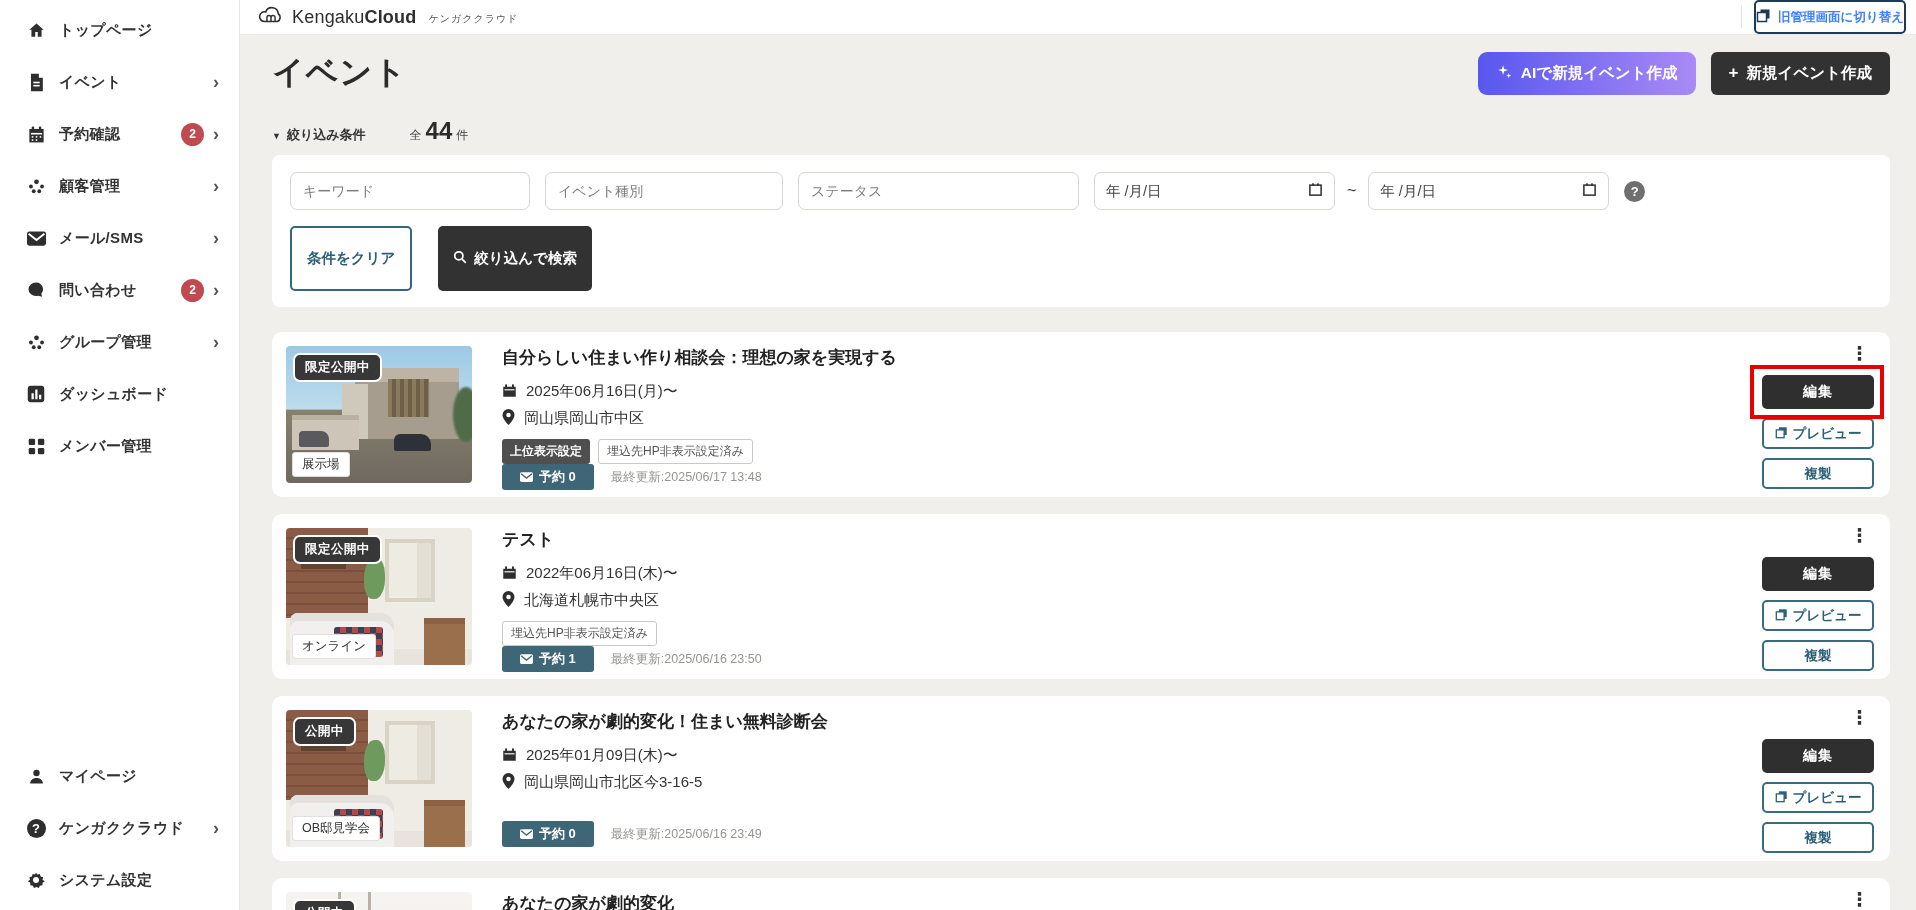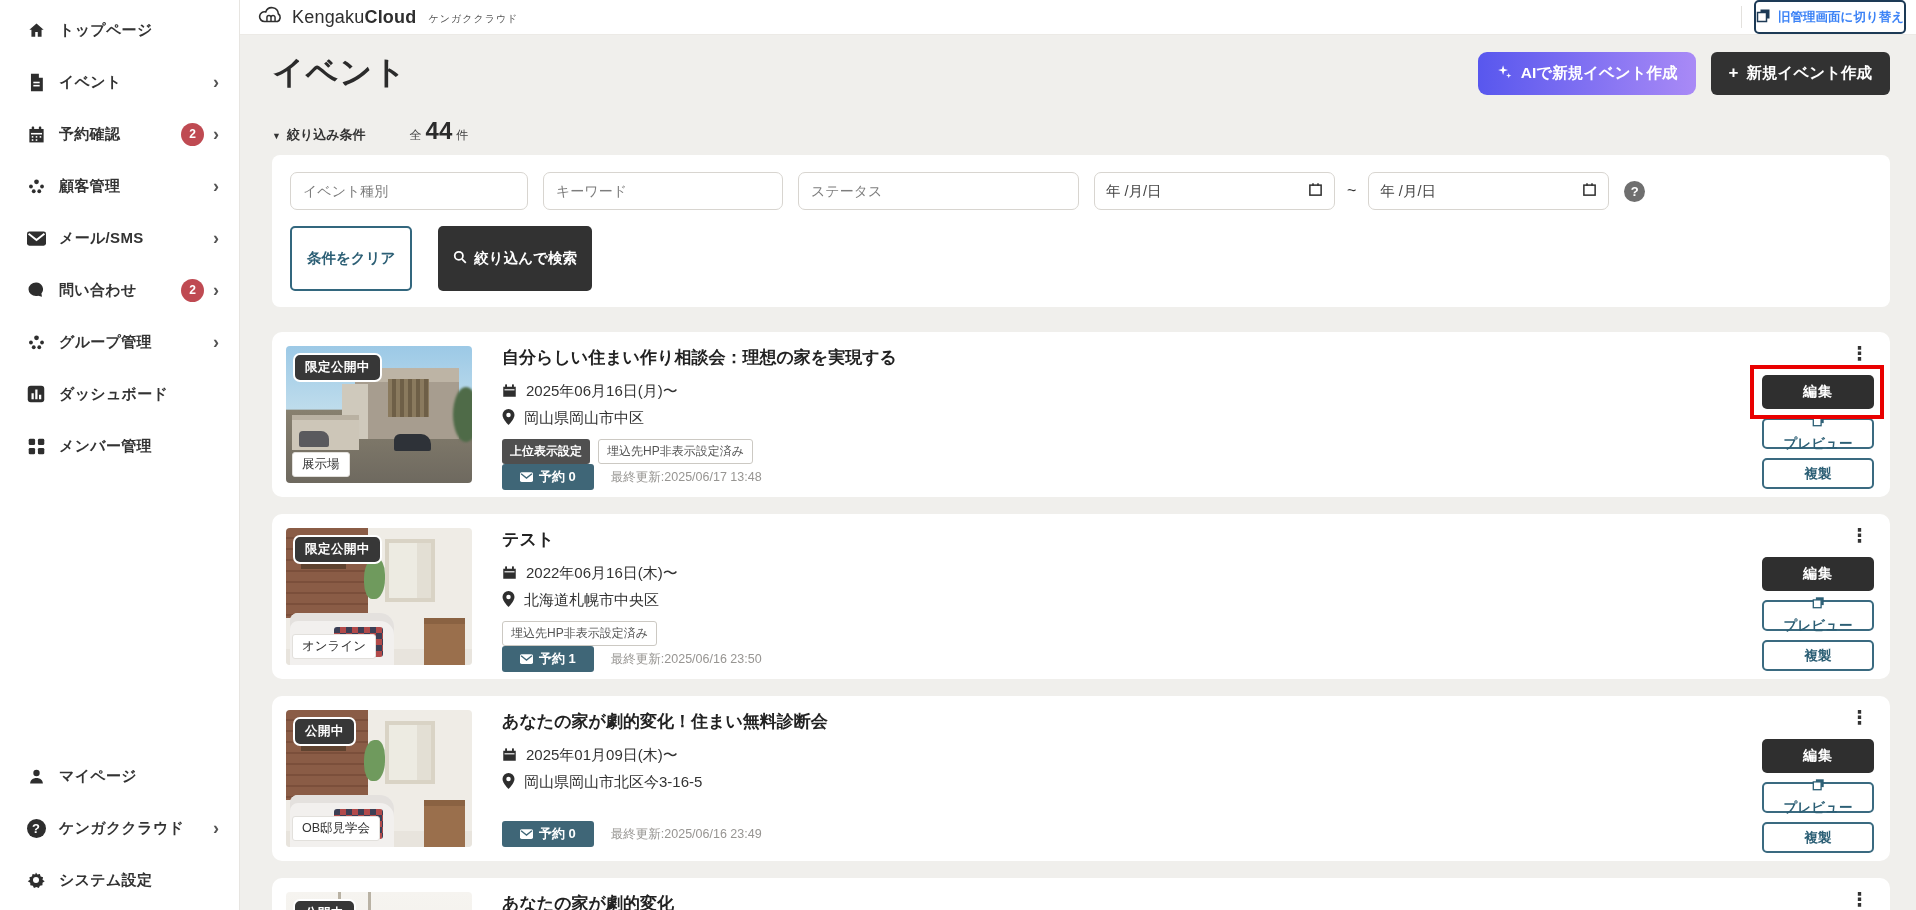--- a/index.html
+++ b/index.html
@@ -98,21 +98,21 @@
   .kebab { position:absolute; top:12px; right:21px; font-size:19px; font-weight:700; color:#333;
     letter-spacing:0; cursor:pointer; line-height:1; }
   .btn-col { position:absolute; top:43px; right:16px; width:112px; display:flex; flex-direction:column; gap:9px; }
   .edit-wrap { position:relative; }
   .edit-btn { width:100%; height:34px; background:#2f2f2f; color:#fff; border:none; border-radius:5px;
     font-size:14px; font-weight:800; cursor:pointer; font-family:inherit; letter-spacing:1px; }
   .ring { position:absolute; left:-12px; right:-10px; top:-10px; bottom:-10px; border:4px solid #e90000;
     z-index:6; pointer-events:none; }
   .out-btn { width:100%; height:31px; background:#fff; border:2px solid #3a6a80; color:#2c5f75; border-radius:5px;
     font-size:13.5px; font-weight:800; cursor:pointer; font-family:inherit; display:flex;
-    align-items:center; justify-content:center; gap:5px;flex-direction:column; }
+    align-items:center; justify-content:center; gap:5px; }
 
   
   .t-house { background:linear-gradient(180deg,#9cc9e6 0%,#bedcec 46%,#87806f 47%,#6e695f 100%); }
   .t-house .bld { position:absolute; left:37%; top:16%; width:56%; height:52%; background:#a79d8f;
     box-shadow:inset 0 14px 0 #bdb4a5; }
   .t-house .bld2 { position:absolute; left:30%; top:28%; width:14%; height:40%; background:#cfc9bc; }
   .t-house .slats { position:absolute; left:55%; top:24%; width:22%; height:28%;
     background:repeating-linear-gradient(90deg,#8a7a5e 0 4px,#6e5f47 4px 8px); }
   .t-house .garage { position:absolute; left:3%; top:50%; width:36%; height:26%; background:#cdc6b8;
     box-shadow:inset 0 5px 0 #b9b1a2; }
@@ -349,22 +349,22 @@
       <div class="filter-toggle">
         <span class="caret">▼</span>
         <span class="ftog-lbl">絞り込み条件</span>
         <span class="total">
           <span class="pre">全</span><span class="num">44</span><span class="unit">件</span>
         </span>
       </div>
 
       <div class="filter-card">
         <div class="filter-row">
+          <input class="f-input f-kw" placeholder="キーワード" style="">
           <input class="f-input f-type" placeholder="イベント種別" style="">
-          <input class="f-input f-kw" placeholder="キーワード" style="">
           <input class="f-input f-status" placeholder="ステータス" style="">
           <div class="date-box">
             <span class="date-ph">年 /月/日</span>
             <span>
               <svg width="15" height="15" viewBox="0 0 24 24" fill="none" stroke="#2e2e2e" stroke-width="2.4">
                   <rect x="3" y="5" width="18" height="16"></rect>
                   <line x1="8" y1="2" x2="8" y2="6"></line>
                   <line x1="16" y1="2" x2="16" y2="6"></line>
                 </svg>
             </span>

